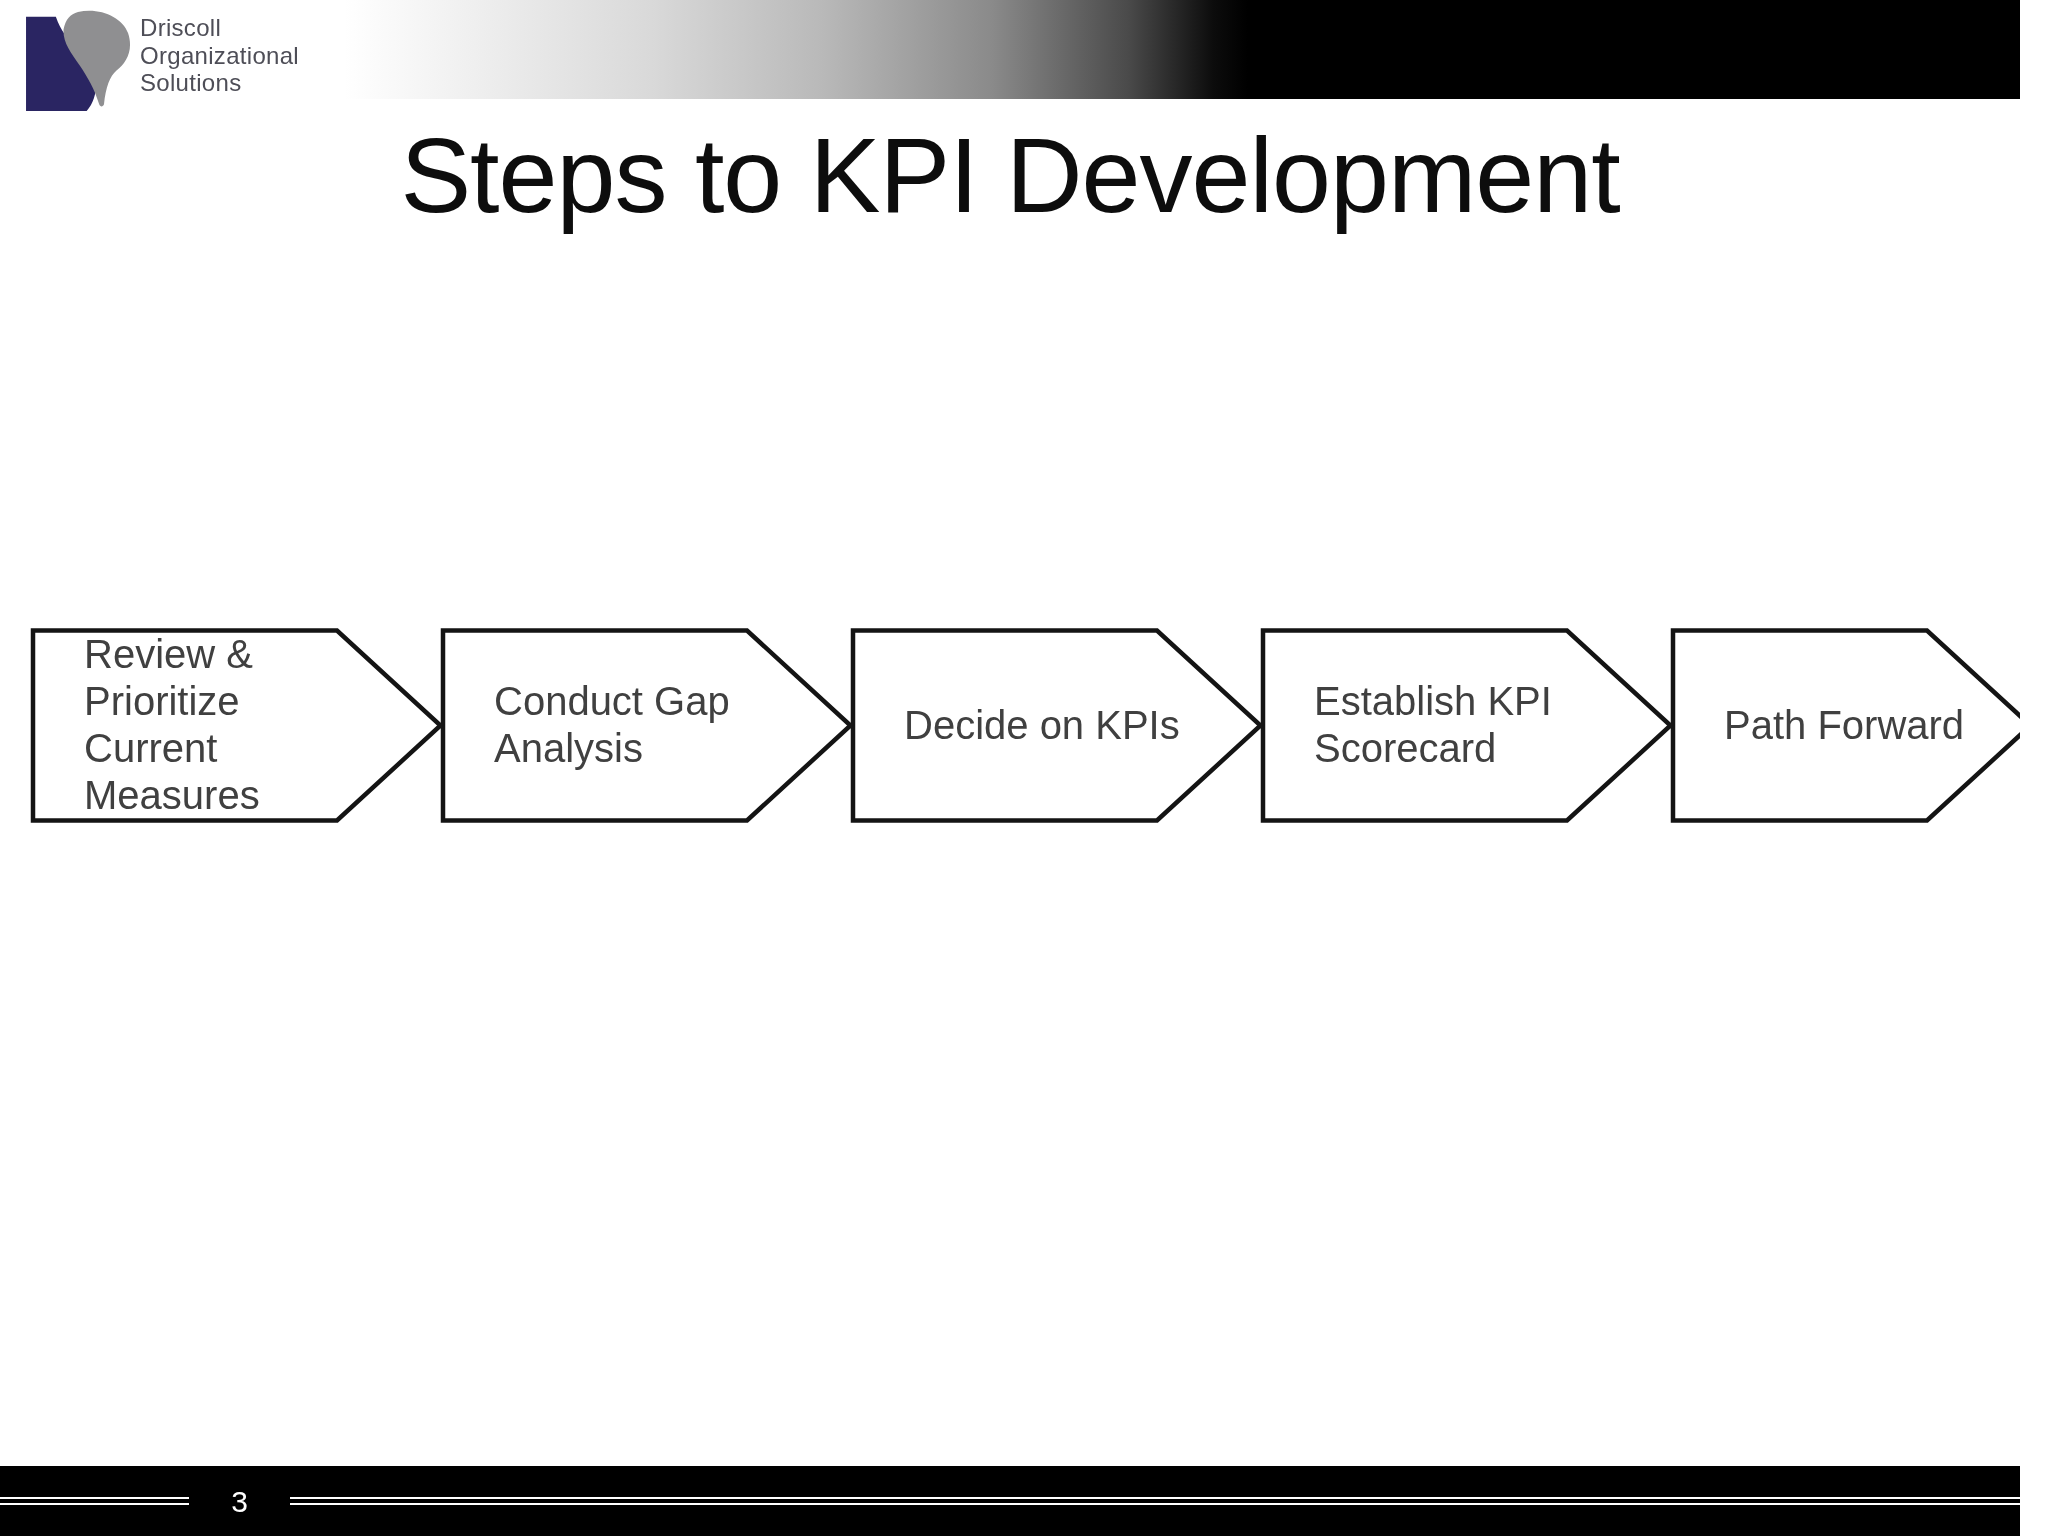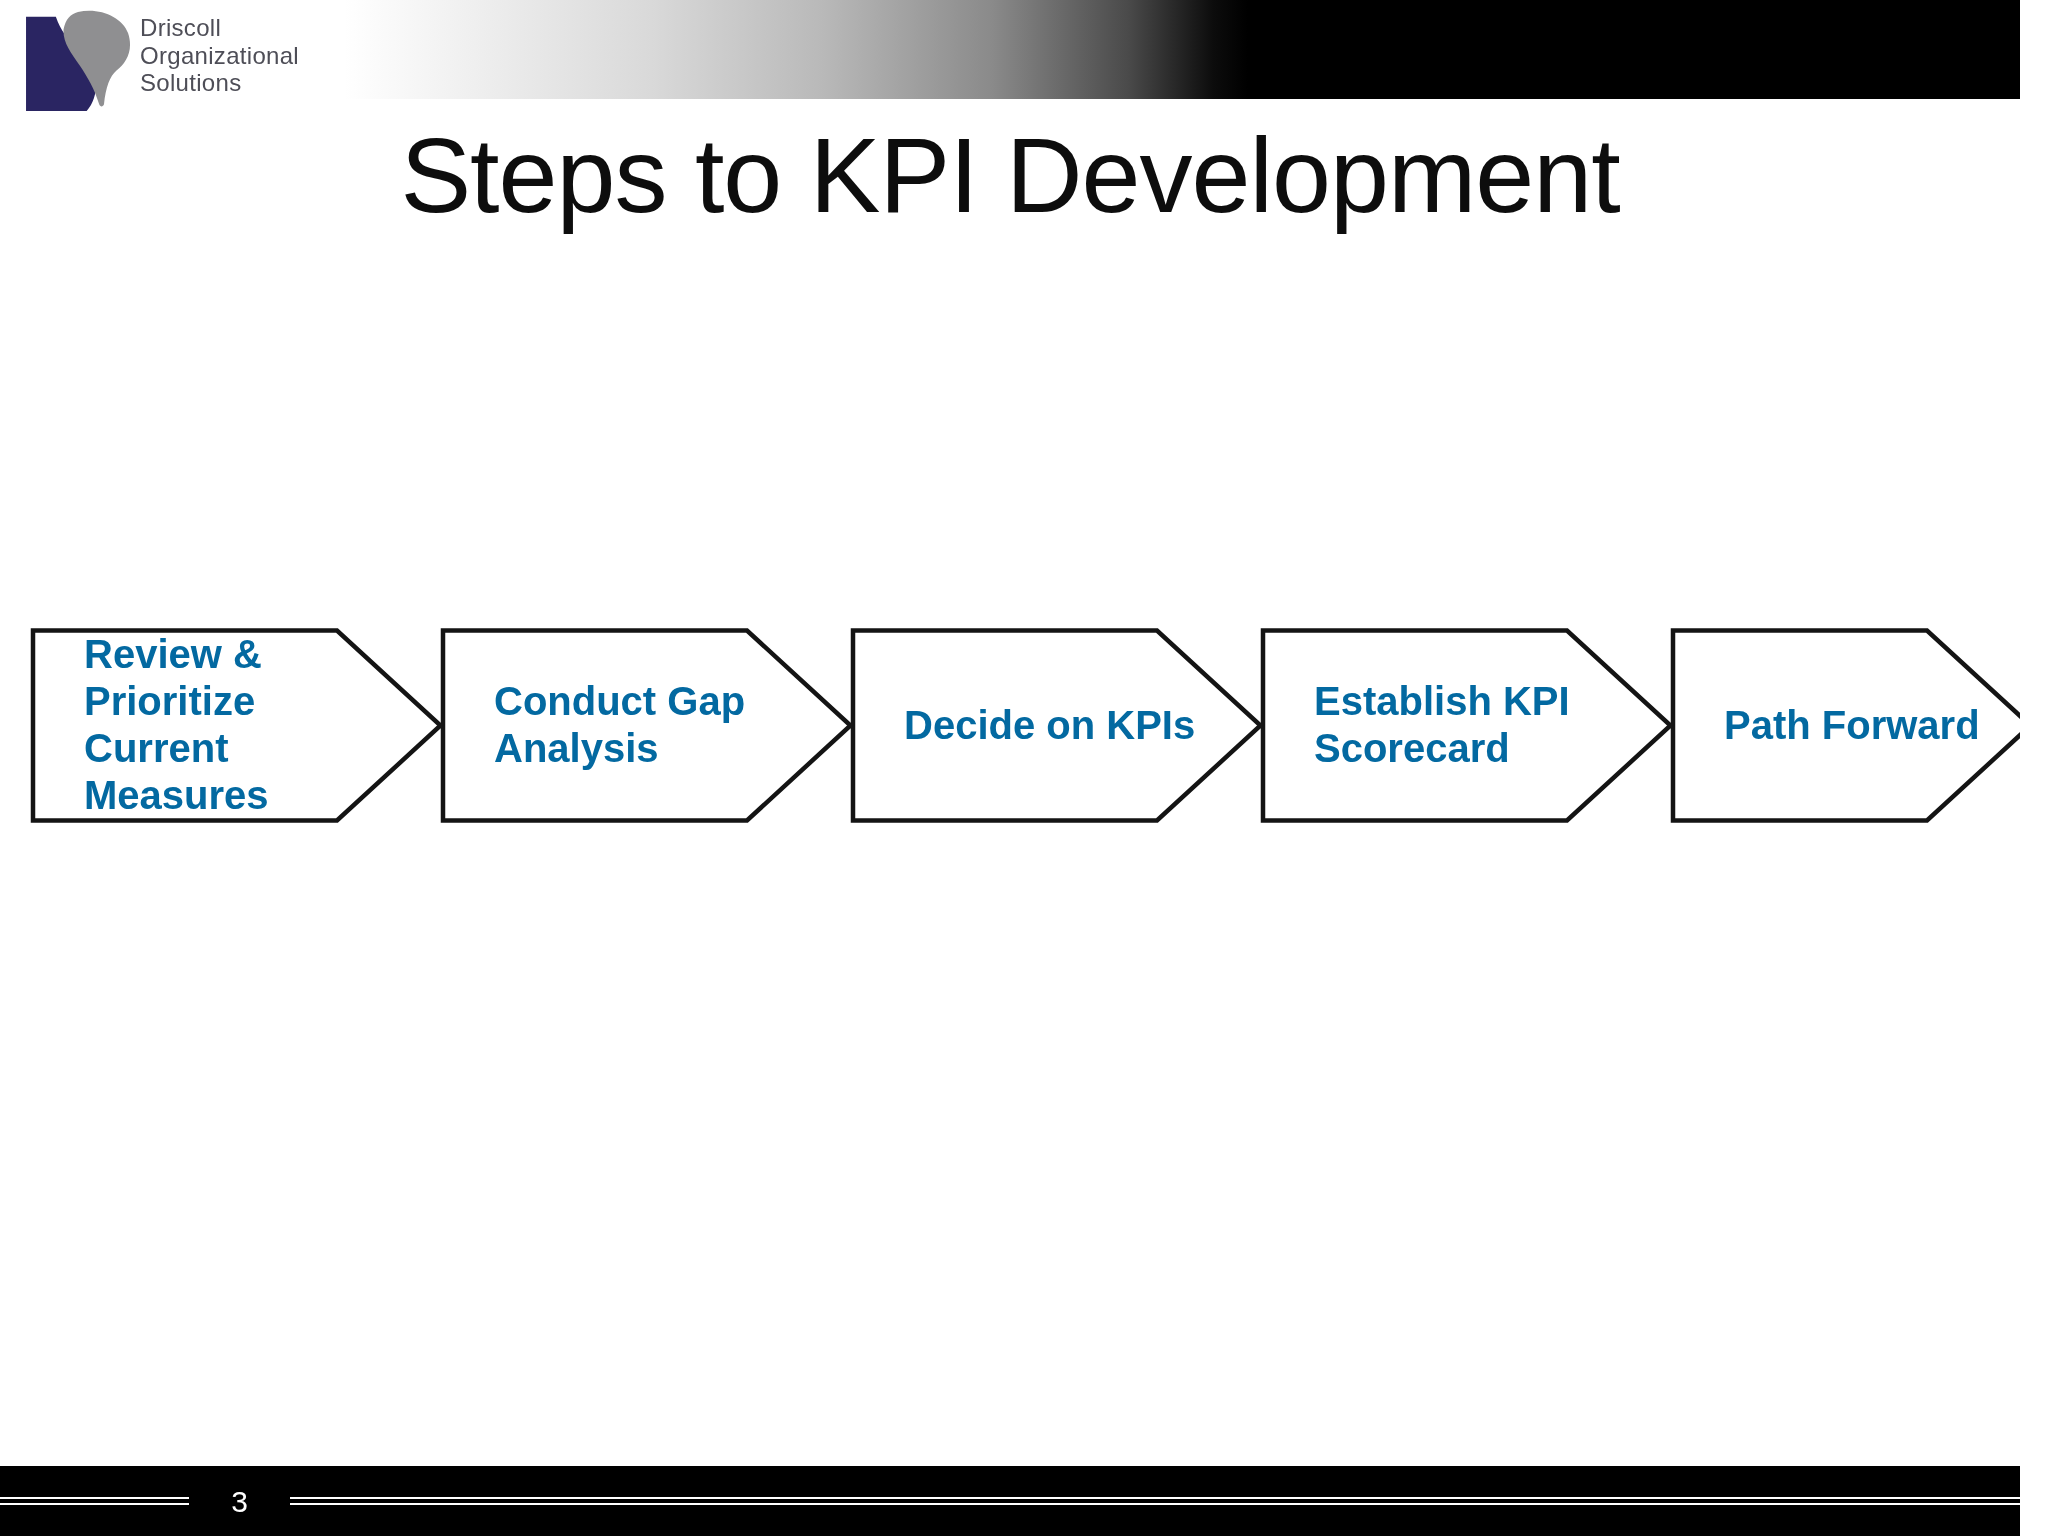--- a/index.html
+++ b/index.html
@@ -66,23 +66,22 @@
   .step-shape.s5 { left: 1670px; }
 
   .step-label {
     position: absolute;
     top: 630px;
     height: 190px;
     display: flex;
     align-items: center;
     font-size: 40px;
     line-height: 47px;
-    color: #0369a1;
+    color: #404040;
     white-space: pre-line;
-    font-weight: bold;
   }
   .step-label.l1 { left: 84px;   width: 330px; }
   .step-label.l2 { left: 494px;  width: 340px; }
   .step-label.l3 { left: 904px;  width: 350px; }
   .step-label.l4 { left: 1314px; width: 340px; }
   .step-label.l5 { left: 1724px; width: 300px; }
 
   
   .footer-bar {
     position: absolute;

